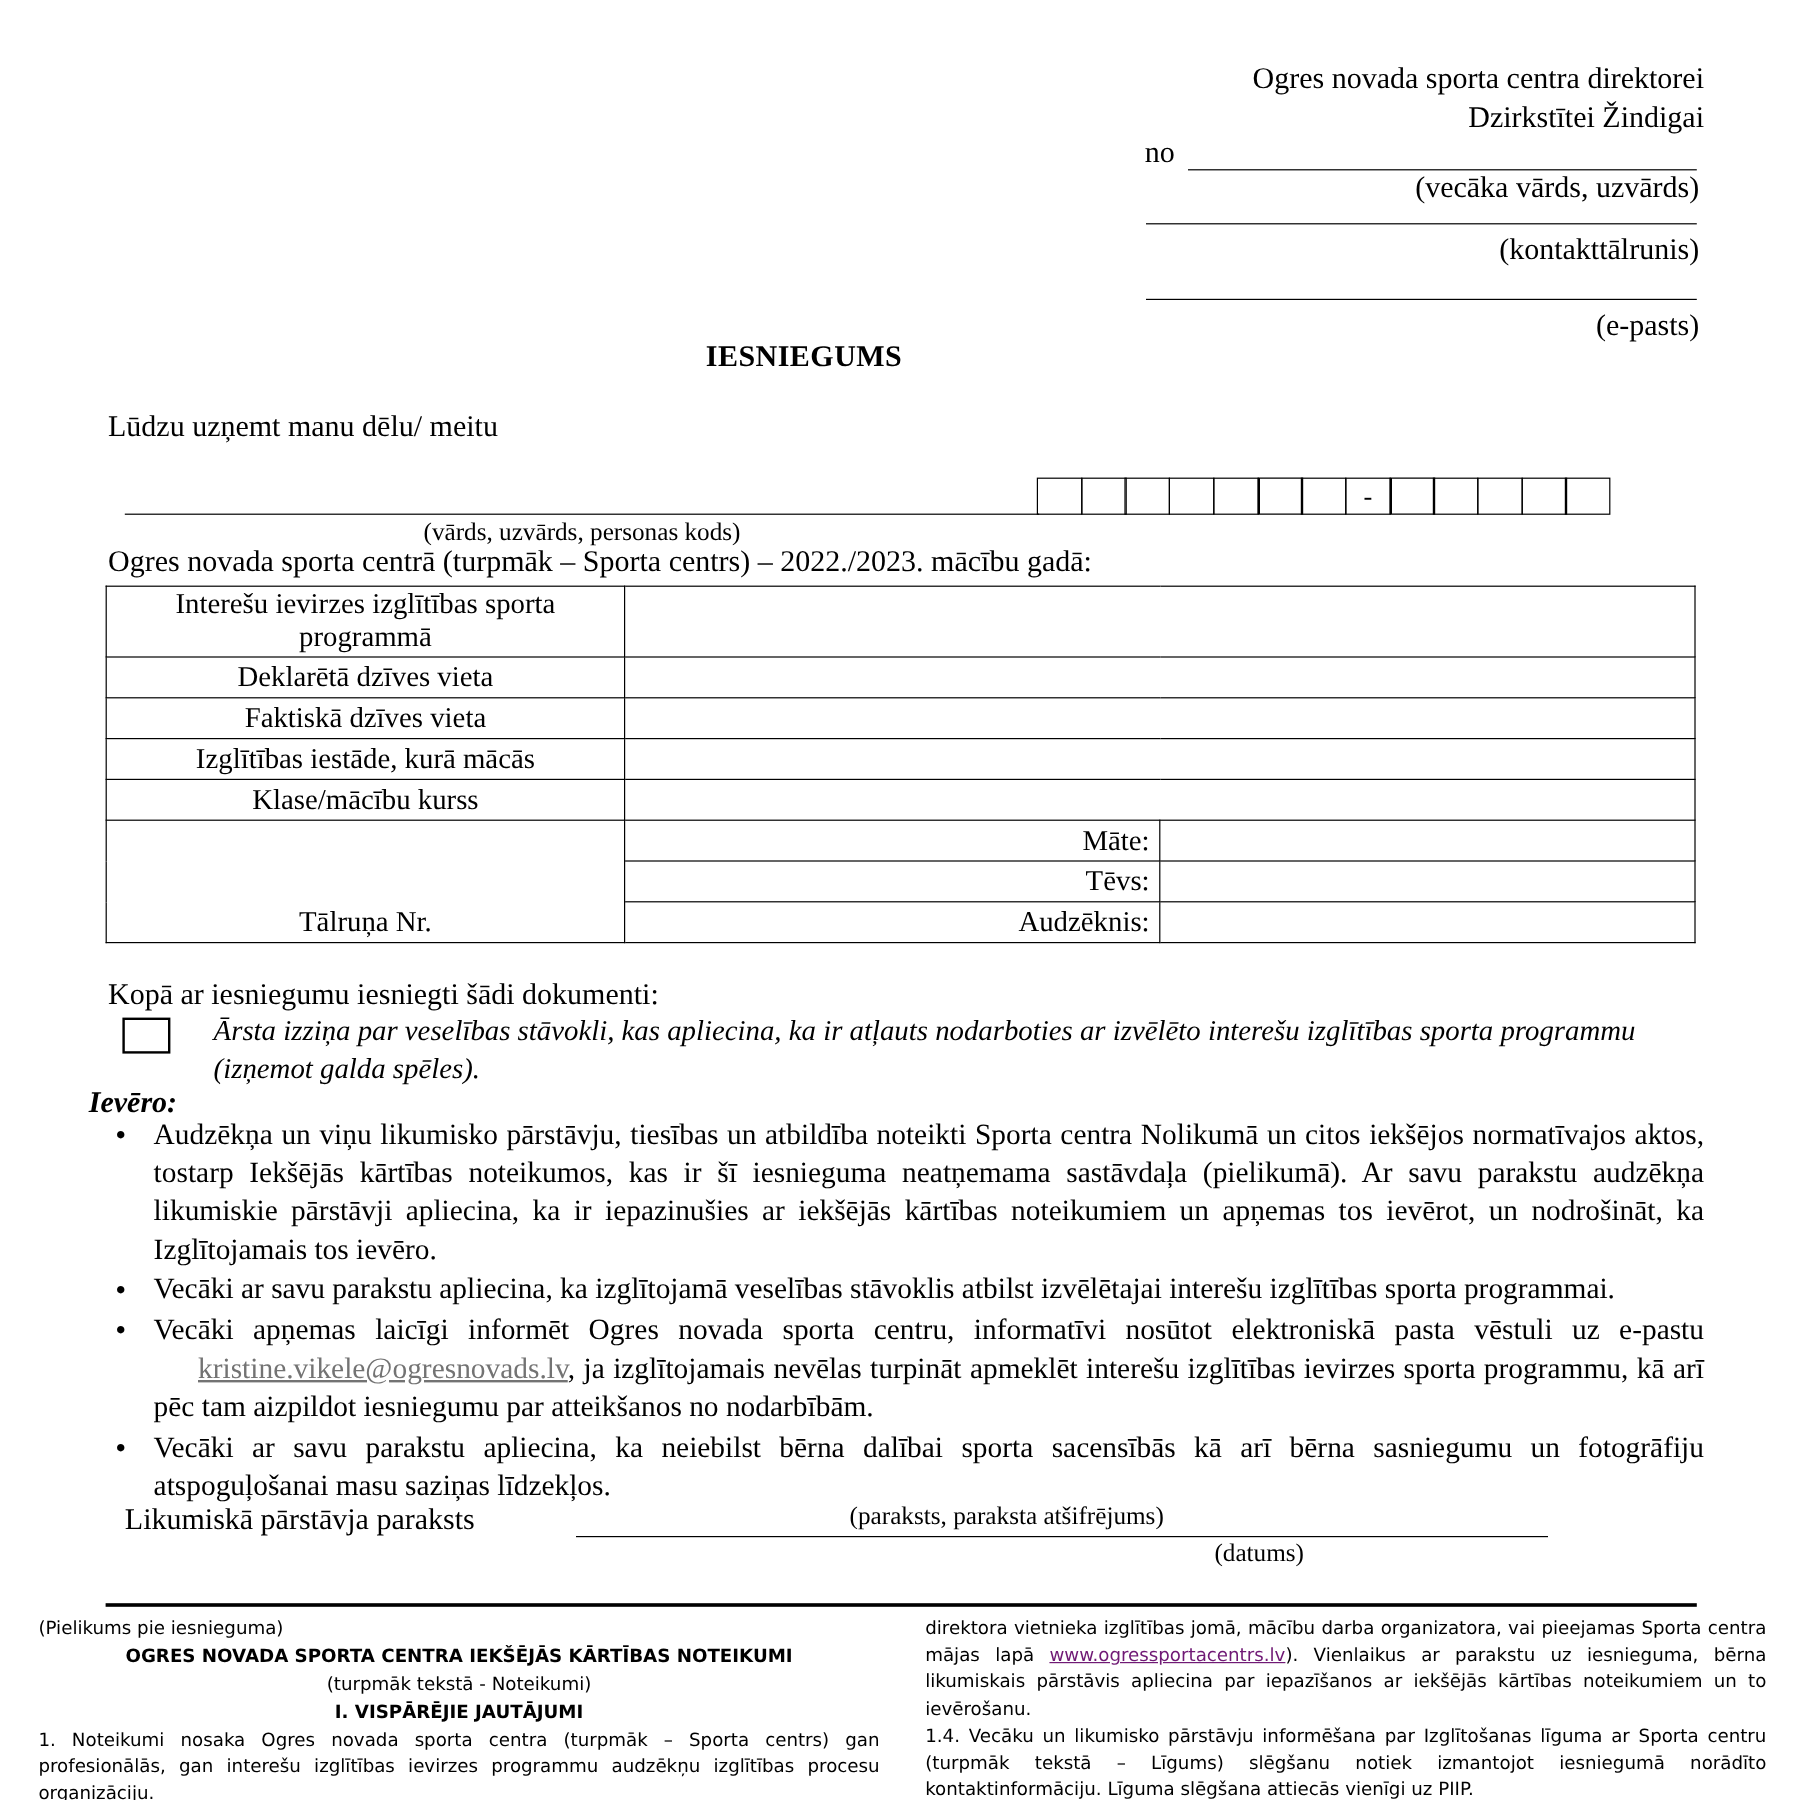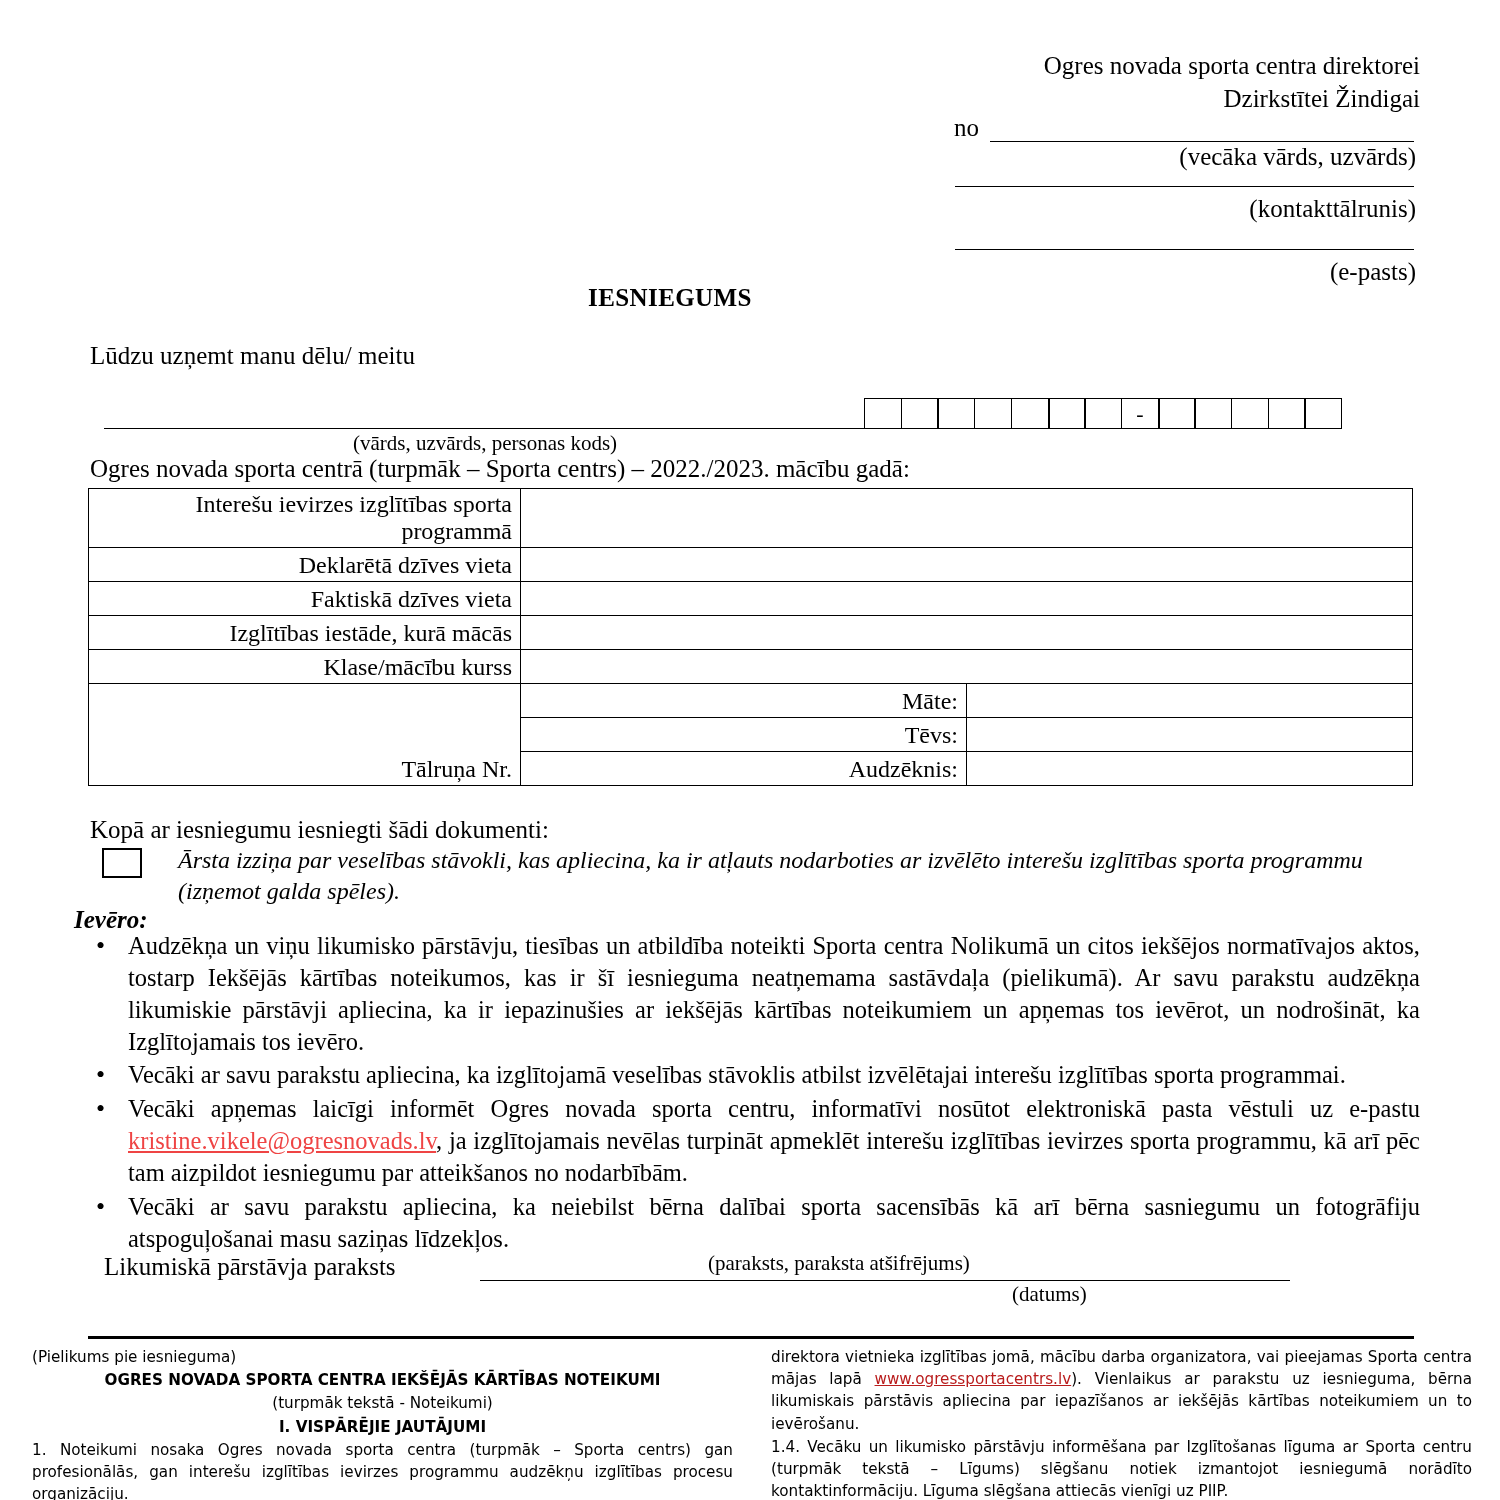--- a/index.html
+++ b/index.html
@@ -128,21 +128,21 @@
     table-layout: fixed;
   }
   .main-table td {
     border: 1.2px solid #000;
     padding: 2px 8px;
     height: 34px;
     vertical-align: bottom;
     box-sizing: border-box;
   }
   .lbl {
-    text-align: right;
+    text-align: center;
     width: 432px;
   }
   .lbl-tall { height: 62px; }
   .val { }
   .thick-bottom { border-bottom-width: 2.6px; }
   .sub-lbl {
     text-align: right;
     width: 348px;
   }
 
@@ -201,21 +201,22 @@
   }
   .bullets li::before {
     content: "\2022";
     position: absolute;
     left: 6px;
     top: -1px;
     font-size: 26px;
   }
   .bullets a,
   .maillink {
-    color: #ef4444;
+    color: #737373;
+    margin-left: 37px;
   }
 
   
   .sig-label {
     position: absolute;
     top: 1253px;
     left: 104px;
     font-size: 25px;
   }
   .rule-sig { left: 480px; top: 1280px; width: 810px; }
@@ -248,21 +249,21 @@
     font-family: "DejaVu Sans", "Liberation Sans", sans-serif;
     font-size: 15.2px;
     line-height: 1.46;
     display: flex;
     gap: 38px;
   }
   .footer-col { width: 710px; }
   .fc-center { text-align: center; }
   .fc-bold { font-weight: bold; }
   .fc-just { text-align: justify; }
-  .fc-link { color: #b91c1c; text-decoration: underline; }
+  .fc-link { color: #701a75; text-decoration: underline; }
   .fnote { margin: 0 0 1px 0; }
 </style>
 </head>
 <body>
 
 <div class="page">
 
   <div class="addressee">
     <span class="ln">Ogres novada sporta centra direktorei</span>
     <span class="ln">Dzirkstītei Žindigai</span>

